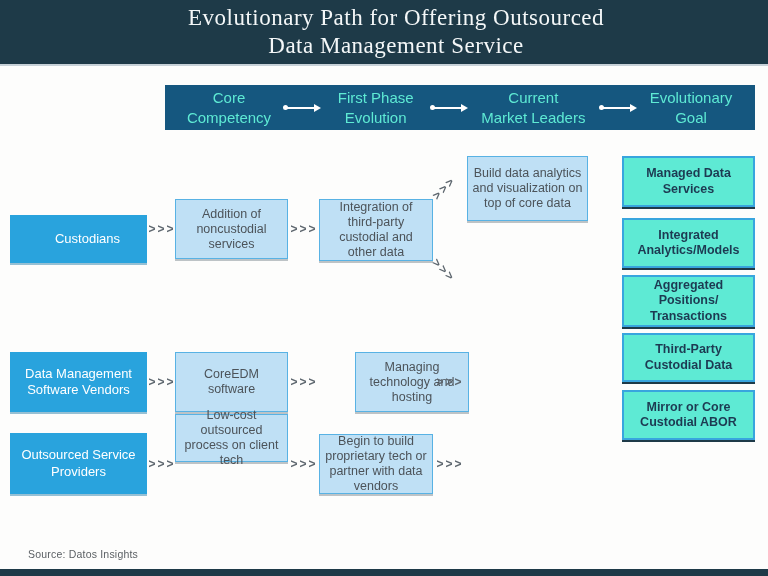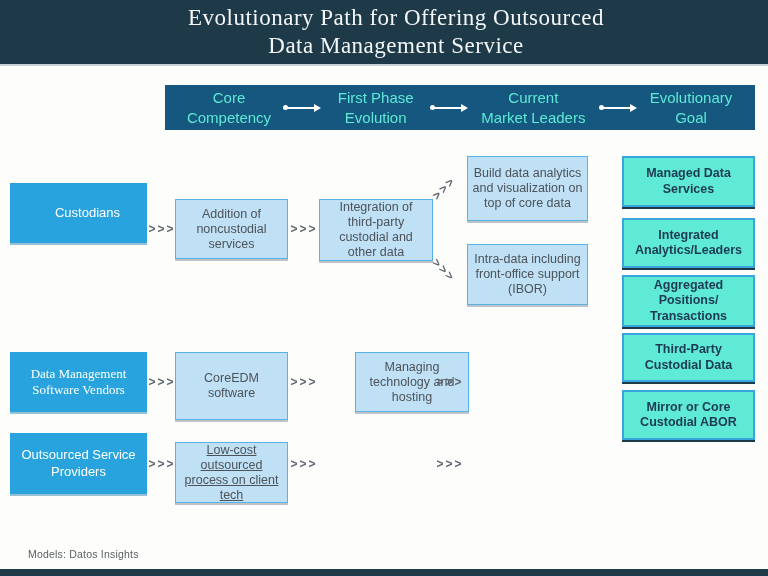--- a/index.html
+++ b/index.html
@@ -100,45 +100,45 @@
 Market Leaders</div>
     <div class="bar-arrow">
         <span class="dot"></span>
         <span class="line"></span>
         <span class="head"></span>
       </div>
     <div class="stage-label w4">Evolutionary
 Goal</div>
   </div>
 
-  <div class="box entity-box" style="left:10px;top:183px;width:137px;height:60px;padding-left:22px;">Custodians</div>
+  <div class="box entity-box" style="left:10px;top:215px;width:137px;height:48px;padding-left:22px;">Custodians</div>
   <div class="chev" style="left:148px;top:222px;">&gt;&gt;&gt;</div>
   <div class="box phase-box" style="left:175px;top:199px;width:113px;height:60px;">Addition of noncustodial services</div>
   <div class="chev" style="left:290px;top:222px;">&gt;&gt;&gt;</div>
   <div class="box phase-box" style="left:319px;top:199px;width:114px;height:62px;">Integration of third-party custodial and other data</div>
   <div class="chev diag-up" style="left:430px;top:181px;">&gt;&gt;&gt;</div>
   <div class="chev diag-down" style="left:430px;top:263px;">&gt;&gt;&gt;</div>
   <div class="box phase-box" style="left:467px;top:156px;width:121px;height:65px;">Build data analytics and visualization on top of core data</div>
-  <div class="box phase-box" style="left:467px;top:244px;width:121px;height:61px;">Intra-data including front-office support (IBOR)</div>
 
-  <div class="box entity-box" style="left:10px;top:352px;width:137px;height:60px;font-family:Liberation Serif, serif;">Data Management Software Vendors</div>
+  <div class="box entity-box" style="left:10px;top:352px;width:137px;height:60px;">Data Management Software Vendors</div>
   <div class="chev" style="left:148px;top:375px;">&gt;&gt;&gt;</div>
-  <div class="box phase-box" style="left:175px;top:352px;width:113px;height:68px;">CoreEDM software</div>
+  <div class="box phase-box" style="left:175px;top:352px;width:113px;height:60px;">CoreEDM software</div>
   <div class="chev" style="left:290px;top:375px;">&gt;&gt;&gt;</div>
   <div class="box phase-box" style="left:319px;top:352px;width:114px;height:60px;margin-left:36px;">Managing technology and hosting</div>
   <div class="chev" style="left:436px;top:375px;">&gt;&gt;&gt;</div>
 
   <div class="box entity-box" style="left:10px;top:433px;width:137px;height:61px;">Outsourced Service Providers</div>
   <div class="chev" style="left:148px;top:457px;">&gt;&gt;&gt;</div>
-  <div class="box phase-box" style="left:175px;top:442px;width:113px;height:61px;text-decoration:underline;">Low-cost outsourced process on client tech</div>
+  <div class="box phase-box" style="left:175px;top:414px;width:113px;height:48px;">Low-cost outsourced process on client tech</div>
   <div class="chev" style="left:290px;top:457px;">&gt;&gt;&gt;</div>
+  <div class="box phase-box" style="left:319px;top:434px;width:114px;height:60px;">Begin to build proprietary tech or partner with data vendors</div>
   <div class="chev" style="left:436px;top:457px;">&gt;&gt;&gt;</div>
 
   <div class="box goal-box" style="left:622px;top:156px;width:133px;height:51px;">Managed Data Services</div>
-  <div class="box goal-box" style="left:622px;top:218px;width:133px;height:50px;">Integrated Analytics/Leaders</div>
+  <div class="box goal-box" style="left:622px;top:218px;width:133px;height:50px;">Integrated Analytics/Models</div>
   <div class="box goal-box" style="left:622px;top:275px;width:133px;height:52px;">Aggregated Positions/ Transactions</div>
   <div class="box goal-box" style="left:622px;top:333px;width:133px;height:49px;">Third-Party Custodial Data</div>
   <div class="box goal-box" style="left:622px;top:390px;width:133px;height:50px;">Mirror or Core Custodial ABOR</div>
 
-  <div class="source-note">Models: Datos Insights</div>
+  <div class="source-note">Source: Datos Insights</div>
   <div class="banner-bottom"></div>
 
 </div>
 
 </body></html>

